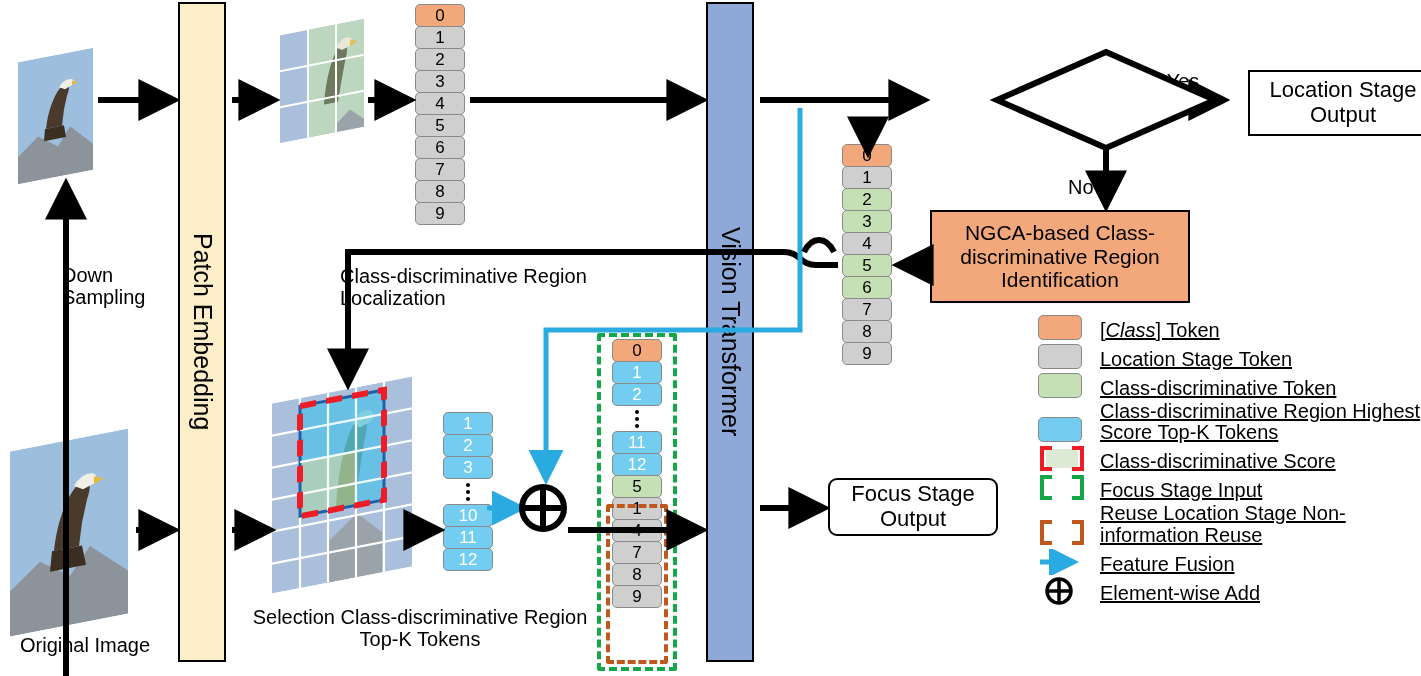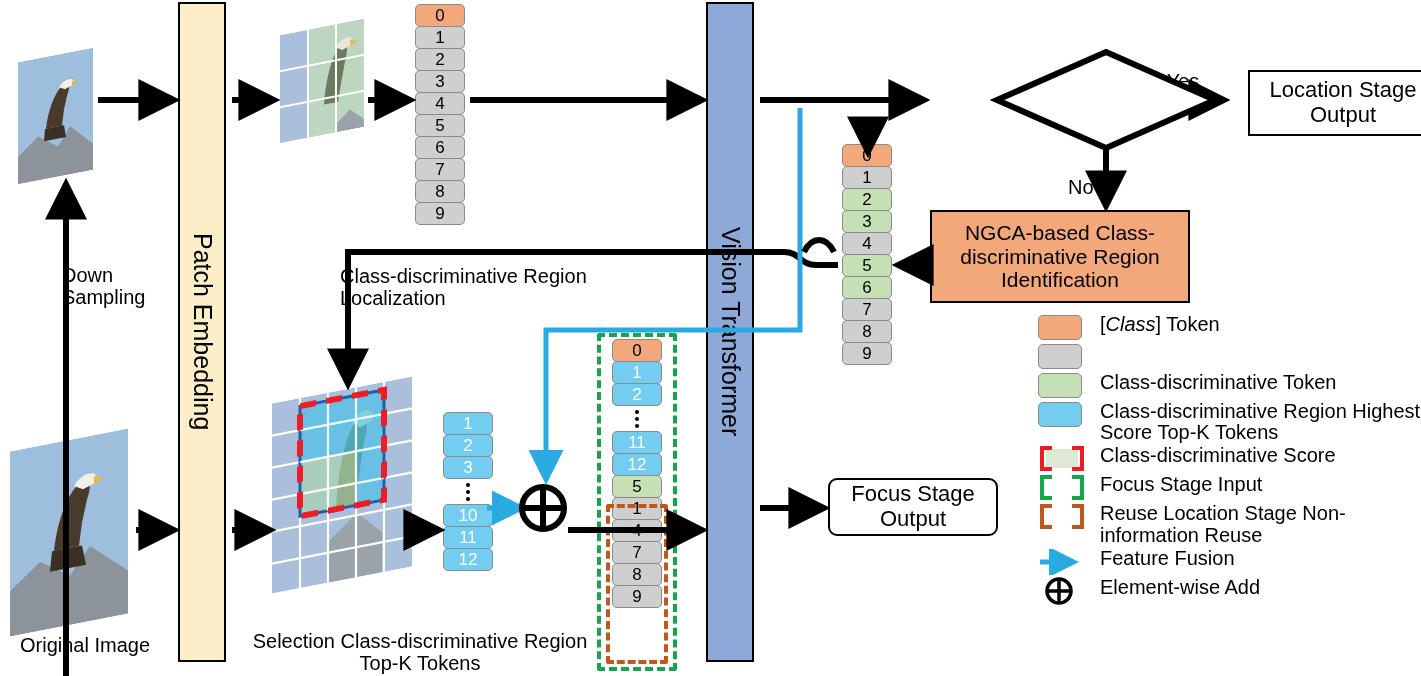--- a/index.html
+++ b/index.html
@@ -30,21 +30,21 @@
         font-size:22px;line-height:1.12;background:#fff;}
   .ngca{position:absolute;border:2.5px solid #000;box-sizing:border-box;
         background:#f2a87a;display:flex;align-items:center;justify-content:center;
         text-align:center;font-size:21px;line-height:1.14;}
 
   
   svg.ov{position:absolute;left:0;top:0;width:1421px;height:676px;overflow:visible;}
 
   
   #legend{position:absolute;left:1038px;top:314px;width:383px;}
-  .lg-row{display:flex;align-items:flex-start;margin-bottom:2px;}
+  .lg-row{display:flex;align-items:flex-end;margin-bottom:2px;text-decoration:underline;}
   .lg-key{width:52px;height:27px;flex:none;margin-right:10px;position:relative;}
   .lg-txt{font-size:20px;line-height:1.06;}
   .sw{width:44px;height:25px;border:1.5px solid #8a8a8a;border-radius:5px;box-sizing:border-box;}
   .brk{position:absolute;left:2px;top:1px;width:44px;height:25px;box-sizing:border-box;}
   .brk::before,.brk::after{content:"";position:absolute;top:0;width:12px;height:100%;
         box-sizing:border-box;}
   .brk::before{left:0;border-left:4px solid currentColor;border-top:4px solid currentColor;
         border-bottom:4px solid currentColor;}
   .brk::after{right:0;border-right:4px solid currentColor;border-top:4px solid currentColor;
         border-bottom:4px solid currentColor;}
@@ -194,21 +194,21 @@
   <div>Location Stage Output</div>
 </div>
 
 <div class="obox" style="left:828px;top:478px;width:170px;height:58px;border-radius:9px;">
   <div>Focus Stage Output</div>
 </div>
 
 <div class="lbl" style="left:62px;top:264px;width:120px;text-align:left;">Down Sampling</div>
 <div class="lbl" style="left:0px;top:634px;width:170px;">Original Image</div>
 <div class="lbl" style="left:340px;top:265px;width:250px;text-align:left;">Class-discriminative Region Localization</div>
-<div class="lbl" style="left:245px;top:606px;width:350px;margin-top:24px;">Selection Class-discriminative Region Top-K Tokens</div>
+<div class="lbl" style="left:245px;top:606px;width:350px;">Selection Class-discriminative Region Top-K Tokens</div>
 <div class="lbl" style="left:1000px;top:92px;width:140px;">Terminate?</div>
 <div class="lbl" style="left:1158px;top:70px;width:50px;">Yes</div>
 <div class="lbl" style="left:1068px;top:160px;width:40px;text-align:left;margin-top:16px;">No</div>
 
 <svg class="ov">
   <defs>
     <marker id="ah" markerWidth="7" markerHeight="7" refX="5.6" refY="3.5" orient="auto">
       <path d="M0,0 L7,3.5 L0,7 z" fill="#000"></path>
     </marker>
     <marker id="ahb" markerWidth="7" markerHeight="7" refX="5.6" refY="3.5" orient="auto">
@@ -254,20 +254,21 @@
     <div class="lg-row">
       <div class="lg-key">
         <div class="sw" style="background: rgb(242, 168, 122); margin-top: 1px;"></div>
       </div>
       <div class="lg-txt">[<i>Class</i>] Token</div>
     </div>
     <div class="lg-row">
       <div class="lg-key">
         <div class="sw" style="background: rgb(207, 207, 207); margin-top: 1px;"></div>
       </div>
+      <div class="lg-txt">Location Stage Token</div>
     </div>
     <div class="lg-row">
       <div class="lg-key">
         <div class="sw" style="background: rgb(197, 224, 180); margin-top: 1px;"></div>
       </div>
       <div class="lg-txt">Class-discriminative Token</div>
     </div>
     <div class="lg-row">
       <div class="lg-key">
         <div class="sw" style="background: rgb(114, 205, 240); margin-top: 1px;"></div>

